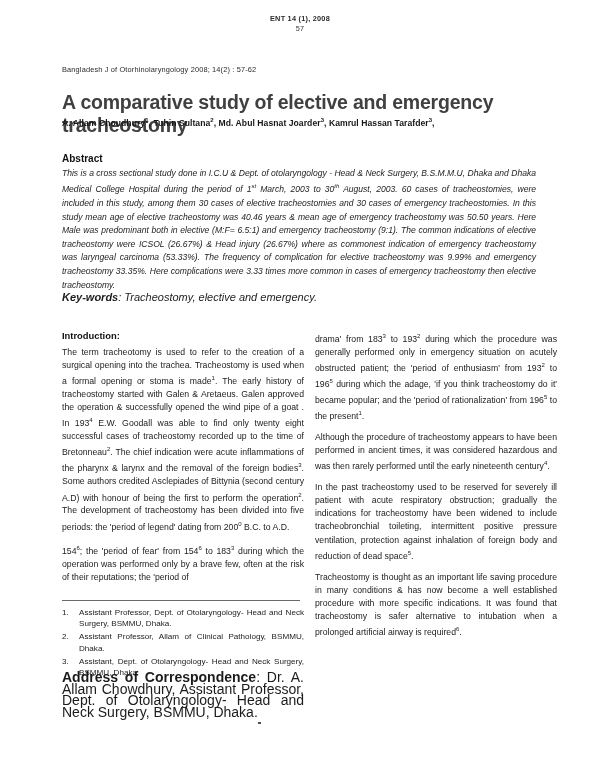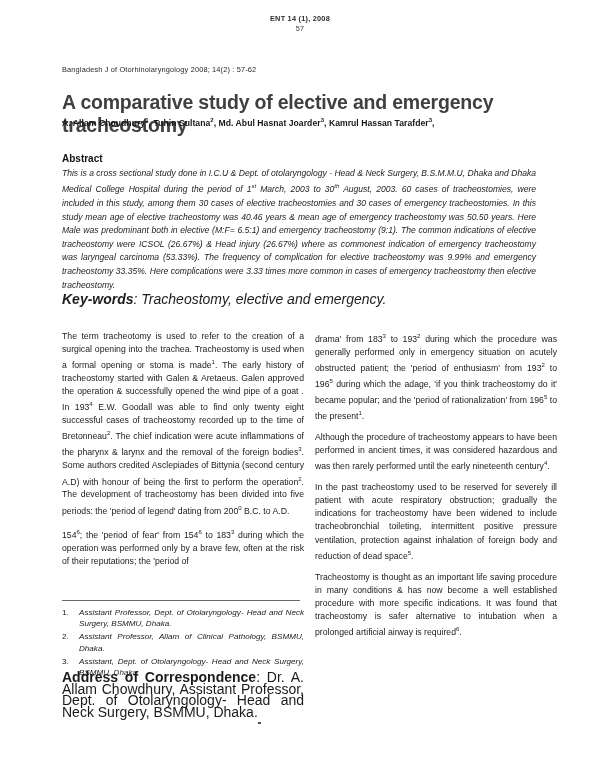--- a/index.html
+++ b/index.html
@@ -104,21 +104,21 @@
     line-height: 13.6px;
     text-align: justify;
     color: #1d1d1d;
   }
   .abstract sup { font-size: 6px; vertical-align: super; font-style: italic; }
   .keywords {
     position: absolute;
     top: 291px;
     left: 62px;
     width: 474px;
-    font-size: 14px;
+    font-size: 11px;
     font-style: italic;
     color: #1d1d1d;
   }
   .keywords b { font-weight: bold; font-style: italic; }
 
   
   .col-left {
     position: absolute;
     top: 330px;
     left: 62px;
@@ -169,21 +169,20 @@
     display: flex;
     margin-bottom: 1.5px;
   }
   .fn-num {
     width: 17px;
     flex: 0 0 17px;
   }
   .fn-text {
     flex: 1;
     text-align: justify;
-    font-style: italic;
   }
   .corresp {
     position: absolute;
     top: 672px;
     left: 62px;
     width: 242px;
     font-size: 14px;
     line-height: 11.6px;
     text-align: justify;
     color: #1b1b1b;
@@ -214,20 +213,21 @@
   <h1 class="title">A comparative study of elective and emergency tracheostomy</h1>
 
   <div class="authors"><span id="authors-slot">A. Allam Choudhury<sup>1</sup>, Tuhin Sultana<sup>2</sup>, Md. Abul Hasnat Joarder<sup>3</sup>, Kamrul Hassan Tarafder<sup>3</sup>,</span></div>
 
   <div class="abs-head">Abstract</div>
   <div class="abstract"><span id="abstract-slot">This is a cross sectional study done in I.C.U &amp; Dept. of otolaryngology -  Head &amp;  Neck Surgery, B.S.M.M.U, Dhaka and Dhaka Medical College Hospital during the period of 1<sup>st</sup> March, 2003 to 30<sup>th</sup> August, 2003. 60 cases of tracheostomies, were included in this study, among them 30 cases of elective tracheostomies  and 30 cases of emergency tracheostomies.  In this study mean age of elective tracheostomy was 40.46 years &amp; mean age of emergency tracheostomy was 50.50 years. Here Male was predominant both in elective (M:F= 6.5:1)  and emergency tracheostomy  (9:1). The common indications of elective tracheostomy were ICSOL (26.67%) &amp; Head injury (26.67%) where as commonest indication of emergency tracheostomy was laryngeal carcinoma (53.33%). The frequency of complication for elective  tracheostomy was 9.99% and emergency tracheostomy 33.35%. Here complications were 3.33 times more common in cases of emergency tracheostomy then elective tracheostomy.</span></div>
 
   <div class="keywords"><b>Key-words</b><span>: Tracheostomy, elective and emergency.</span></div>
 
   <div class="col-left">
+    <h2 class="sec-head">Introduction:</h2>
     <div id="left-col-slot">
         <p class="para">The term tracheotomy is used to refer to the creation of a surgical opening into the trachea. Tracheostomy is used when a formal opening or stoma is made<sup>1</sup>. The early history of tracheostomy started with Galen &amp; Aretaeus. Galen approved the operation &amp; successfully opened the wind pipe of a goat . In 193<sup>4</sup> E.W. Goodall was able to find only twenty eight successful cases of tracheostomy recorded up to the time of Bretonneau<sup>2</sup>. The chief indication were acute inflammations of the pharynx &amp; larynx and the removal of the foreign bodies<sup>3</sup>. Some authors credited Asclepiades of Bittynia (second century A.D) with honour of being the first to perform the operation<sup>2</sup>. The development of tracheostomy has been divided into five periods: the 'period of legend' dating from 200<sup>0</sup> B.C. to A.D.</p>
         <p class="para">154<sup>6</sup>; the 'period of fear' from 154<sup>6</sup> to 183<sup>3</sup> during which the operation was performed only by a brave few, often at the risk of their reputations; the 'period of</p>
       </div>
   </div>
 
   <div class="col-right">
     <div id="right-col-slot">
         <p class="para">drama' from 183<sup>3</sup> to 193<sup>2</sup> during which the procedure was generally performed only in emergency situation on acutely obstructed patient; the 'period of enthusiasm' from 193<sup>2</sup> to 196<sup>5</sup> during which the adage, 'if you think tracheostomy do it' became popular; and the 'period of rationalization' from 196<sup>5</sup> to the present<sup>1</sup>.</p>
         <p class="para">Although the procedure of tracheostomy appears to have been performed in ancient times, it was considered hazardous and was then rarely performed until the early nineteenth century<sup>4</sup>.</p>

